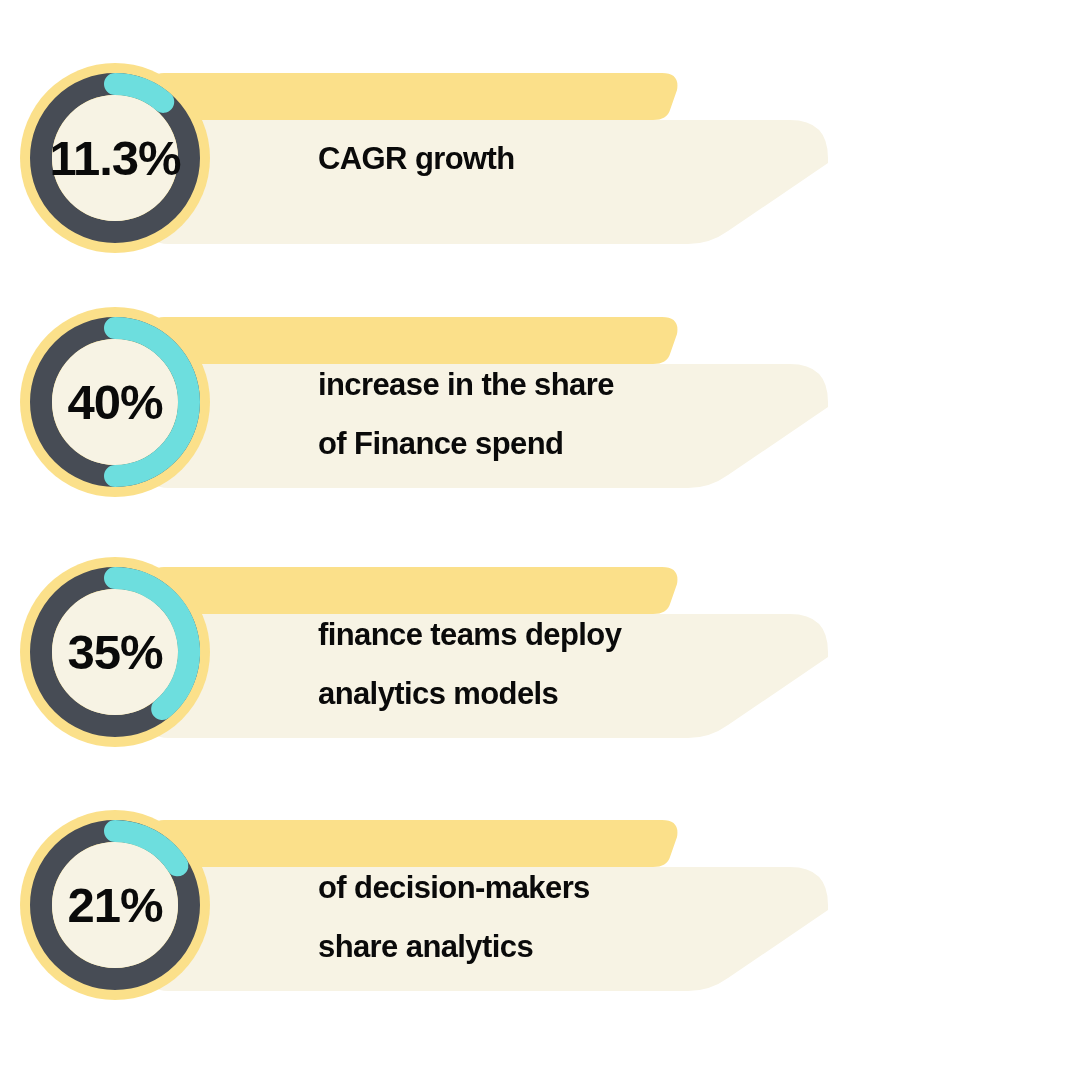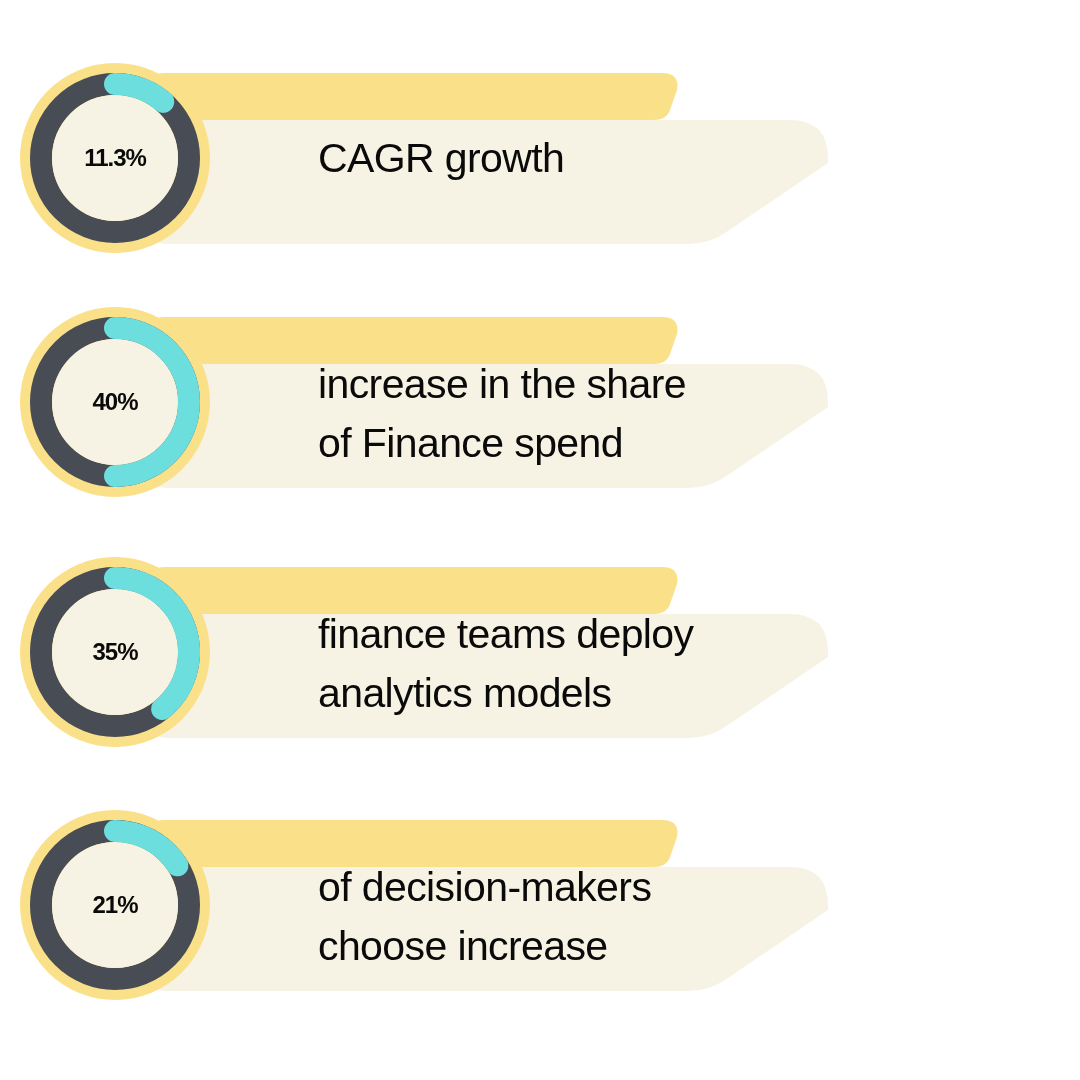--- a/index.html
+++ b/index.html
@@ -51,22 +51,22 @@
     overflow: visible;
   }
 
   
   .label {
     position: absolute;
     left: 318px;
     width: 520px;
     color: #0a0a0a;
     font-family: "Liberation Sans", sans-serif;
-    font-size: 41px;
-    font-weight: 400;
+    font-size: 31px;
+    font-weight: 700;
     letter-spacing: -0.6px;
     line-height: 59px;
     white-space: pre-line;
   }
   .stat-card.one-line .label {
     top: 66px;
   }
   .stat-card.two-line .label {
     top: 48px;
   }
@@ -87,21 +87,21 @@
   .gauge-value {
     position: absolute;
     left: 0;
     top: 0;
     width: 190px;
     height: 190px;
     display: flex;
     align-items: center;
     justify-content: center;
     font-family: "Liberation Sans", sans-serif;
-    font-size: 24px;
+    font-size: 49px;
     font-weight: 700;
     letter-spacing: -1px;
     color: #0a0a0a;
   }
 </style>
 </head>
 <body>
 
 <div id="stats-list">
     <div class="stat-card c0 one-line">
@@ -161,21 +161,21 @@
       </div>
     </div>
     <div class="stat-card c3 two-line">
       <div class="banner">
         <svg viewBox="0 0 690 190">
           <path d="M 18 57 L 640 57 Q 678 57 678 95 L 678 100 L 578 168 Q 560 181 538 181 L 18 181 Q 0 181 0 163 L 0 75 Q 0 57 18 57 Z" fill="#F7F3E4"></path>
           <path d="M 14 10 L 512 10 Q 530 10 527 27 L 520 47 Q 517 57 503 57 L 14 57 Q 0 57 0 43 L 0 24 Q 0 10 14 10 Z" fill="#FBE08A"></path>
         </svg>
       </div>
       <div class="label">of decision-makers
-choose increase</div>
+share analytics</div>
       <div class="gauge">
         <svg viewBox="0 0 190 190">
           <circle cx="95" cy="95" r="95" fill="#FBE08A"></circle>
           <circle cx="95" cy="95" r="74" fill="none" stroke="#474C55" stroke-width="22"></circle>
           <circle cx="95" cy="95" r="63" fill="#F7F3E4"></circle>
           <path d="M 95 21 A 74 74 0 0 1 157.480 55.349" fill="none" stroke="#6DDEDE" stroke-width="22" stroke-linecap="round"></path>
         </svg>
         <div class="gauge-value">21%</div>
       </div>
     </div>

